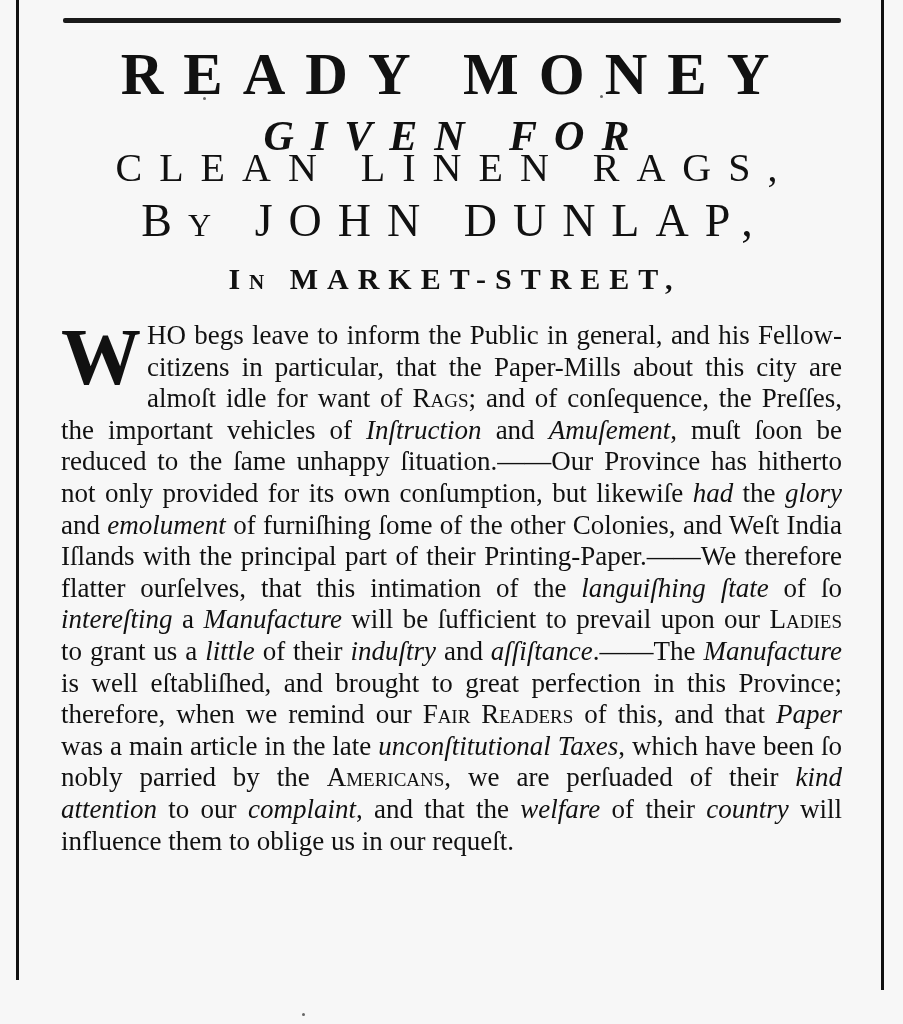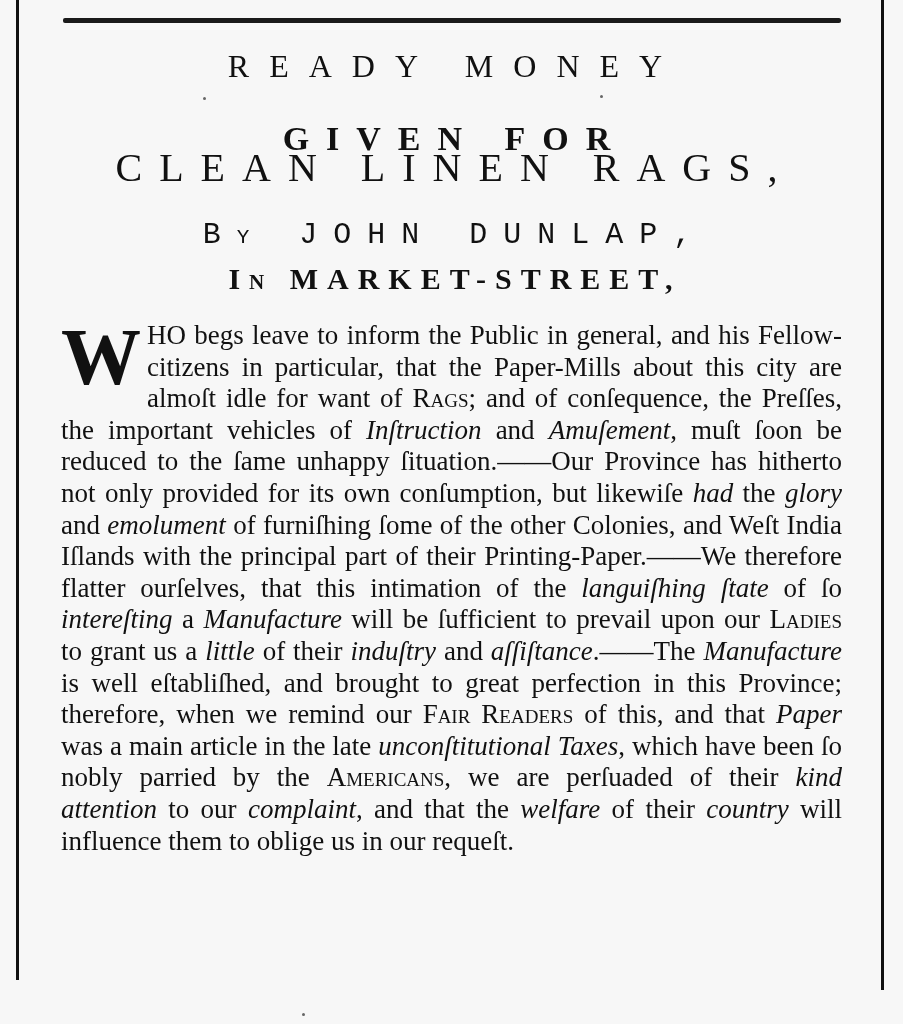--- a/index.html
+++ b/index.html
@@ -5,24 +5,24 @@
   html, body { margin:0; padding:0; }
   body {
     width:903px; height:1024px; background:#f7f7f7; position:relative; overflow:hidden;
     font-family:"DejaVu Serif","Liberation Serif",serif; color:#111;
   }
   .vline { position:absolute; top:0; width:3px; background:#111; }
   .vline.left { left:16px; height:980px; }
   .vline.right { left:881px; height:990px; }
   .top-rule { position:absolute; left:63px; top:18px; width:778px; height:5px; background:#1a1a1a; border-radius:2px; }
   .head { position:absolute; left:40px; width:830px; text-align:center; font-family:"Liberation Serif","DejaVu Serif",serif; white-space:nowrap; }
-  .h1 { top:48px; font-size:32px; letter-spacing:20px; }
-  .h2 { top:120px; font-size:34px; letter-spacing:17px; font-weight:bold; }
+  .h1 { top:40px; font-size:59px; letter-spacing:20px;font-weight:bold; }
+  .h2 { top:112px; font-size:42px; letter-spacing:17px; font-weight:bold;font-style:italic; }
   .h3 { top:144px; font-size:40px; letter-spacing:17px; }
-  .h4 { top:218px; font-size:30px; letter-spacing:16px;font-family:Liberation Mono, monospace; }
+  .h4 { top:194px; font-size:46px; letter-spacing:16px; }
   .h5 { top:262px; font-size:30px; letter-spacing:9px; font-weight:bold;text-align:center; }
   .small-caps { font-variant:small-caps; }
   .body-text {
     position:absolute; left:61px; top:320px; width:781px;
     font-family:"Liberation Serif","DejaVu Serif",serif; font-size:27px; line-height:31.6px;
     text-align:justify; text-align-last:left;
   }
   .dropcap { float:left; font-size:80px; line-height:62px; margin:6px 6px 0 0; font-weight:bold; }
   .body-text i { font-style:italic; }
   .body-text .sc { font-variant:small-caps; }

